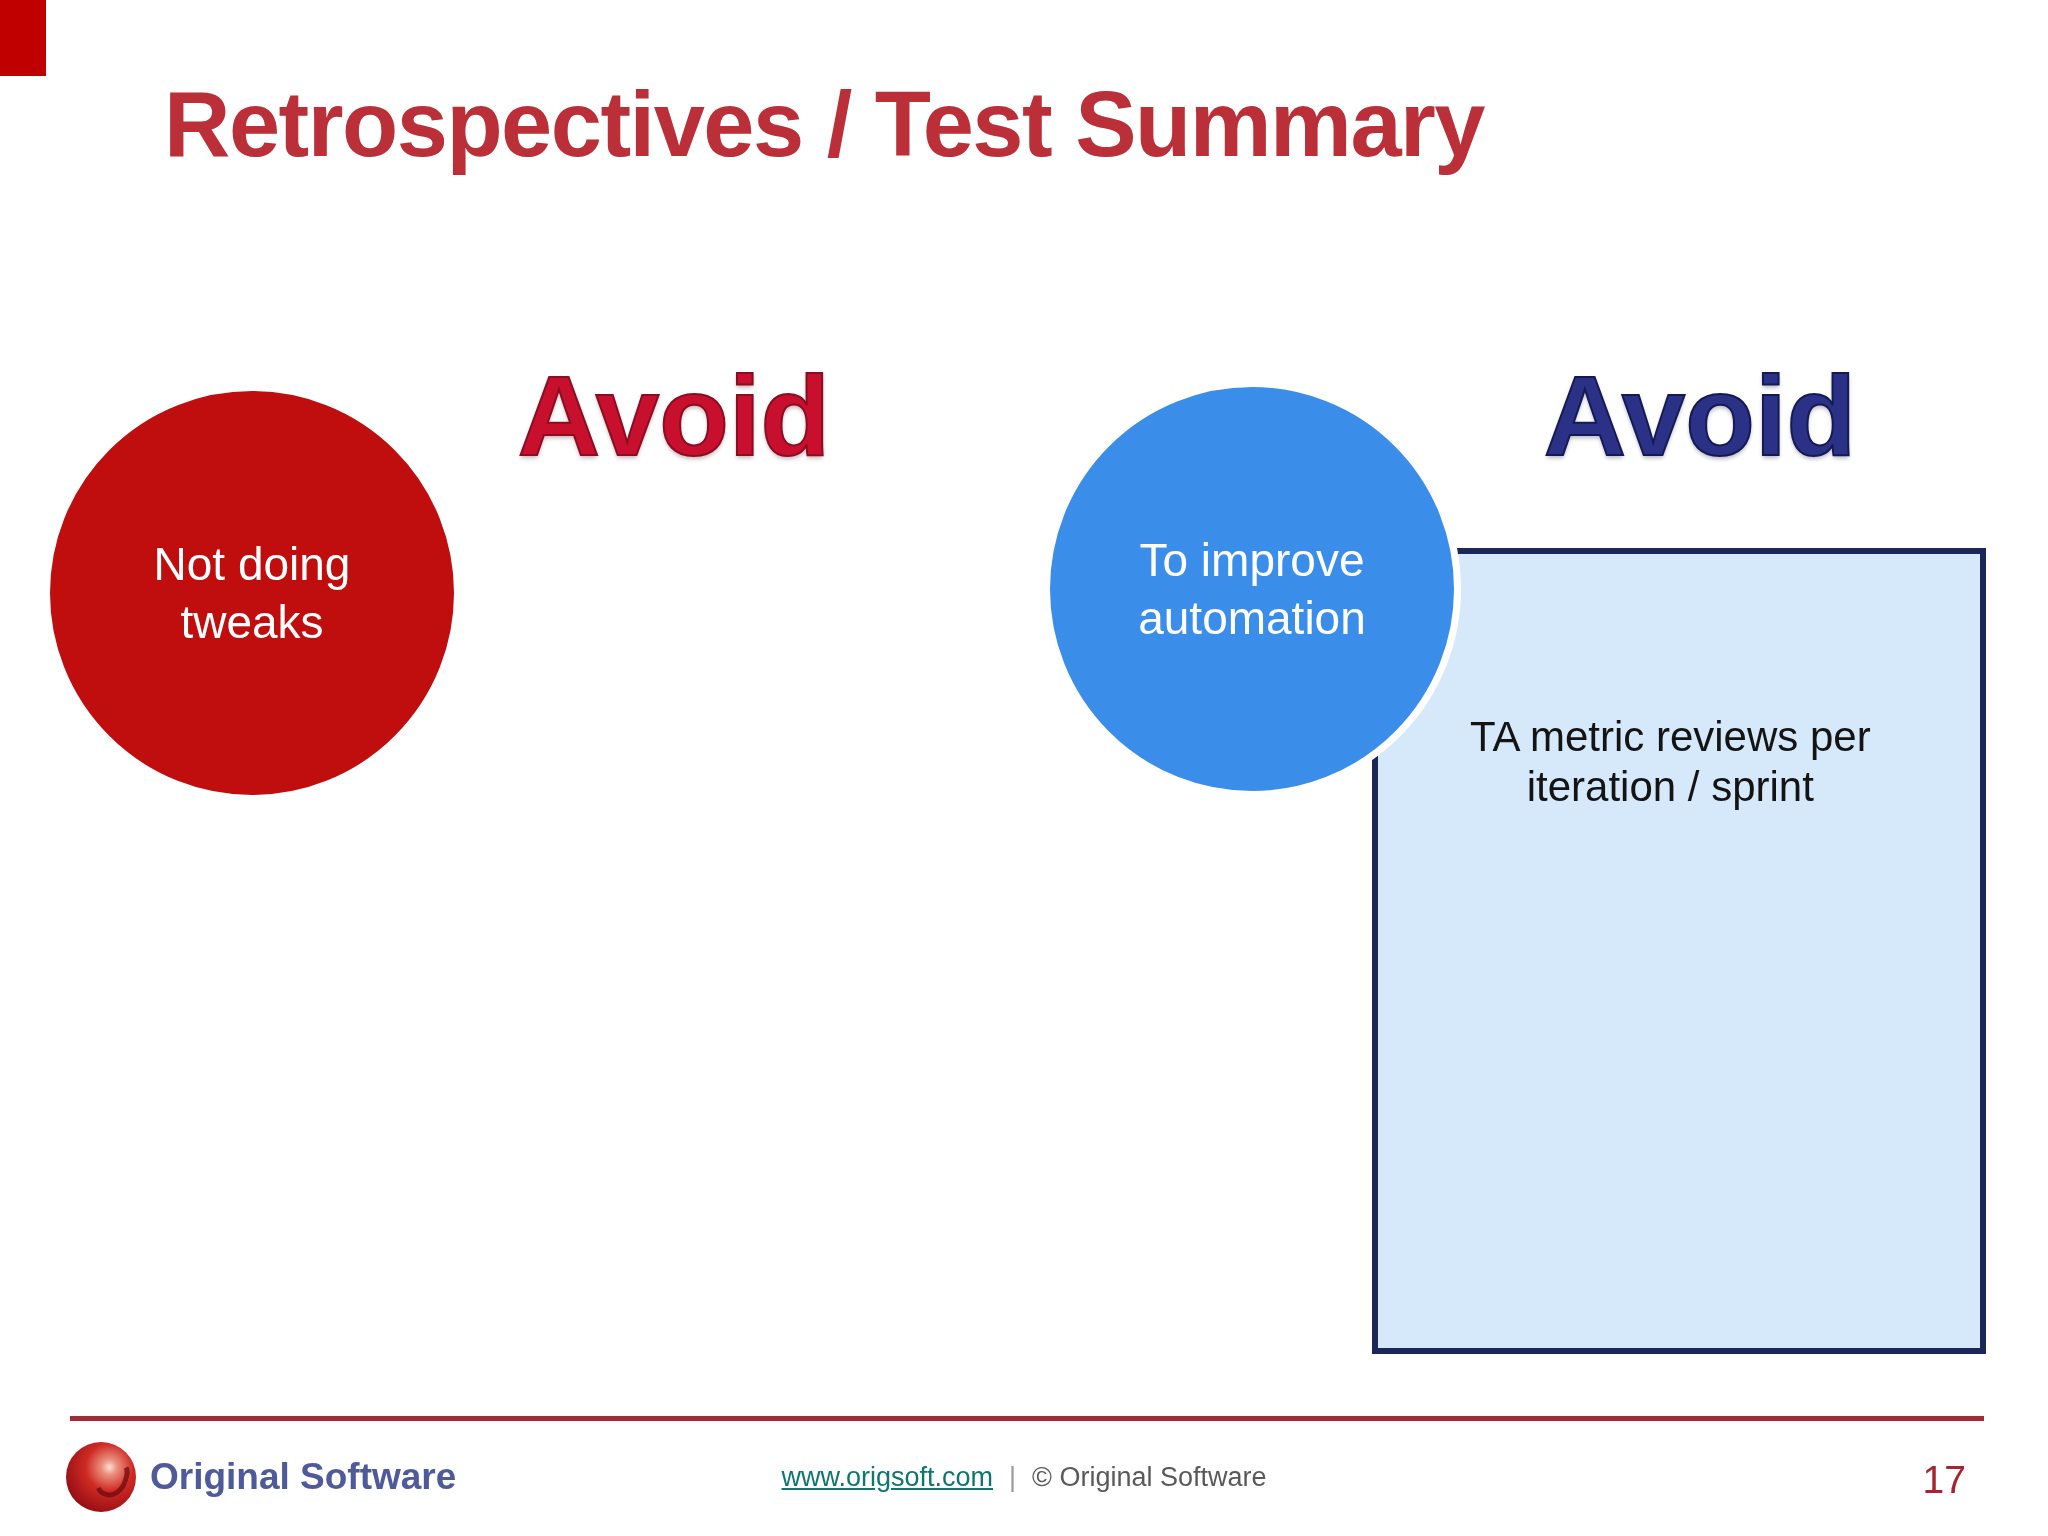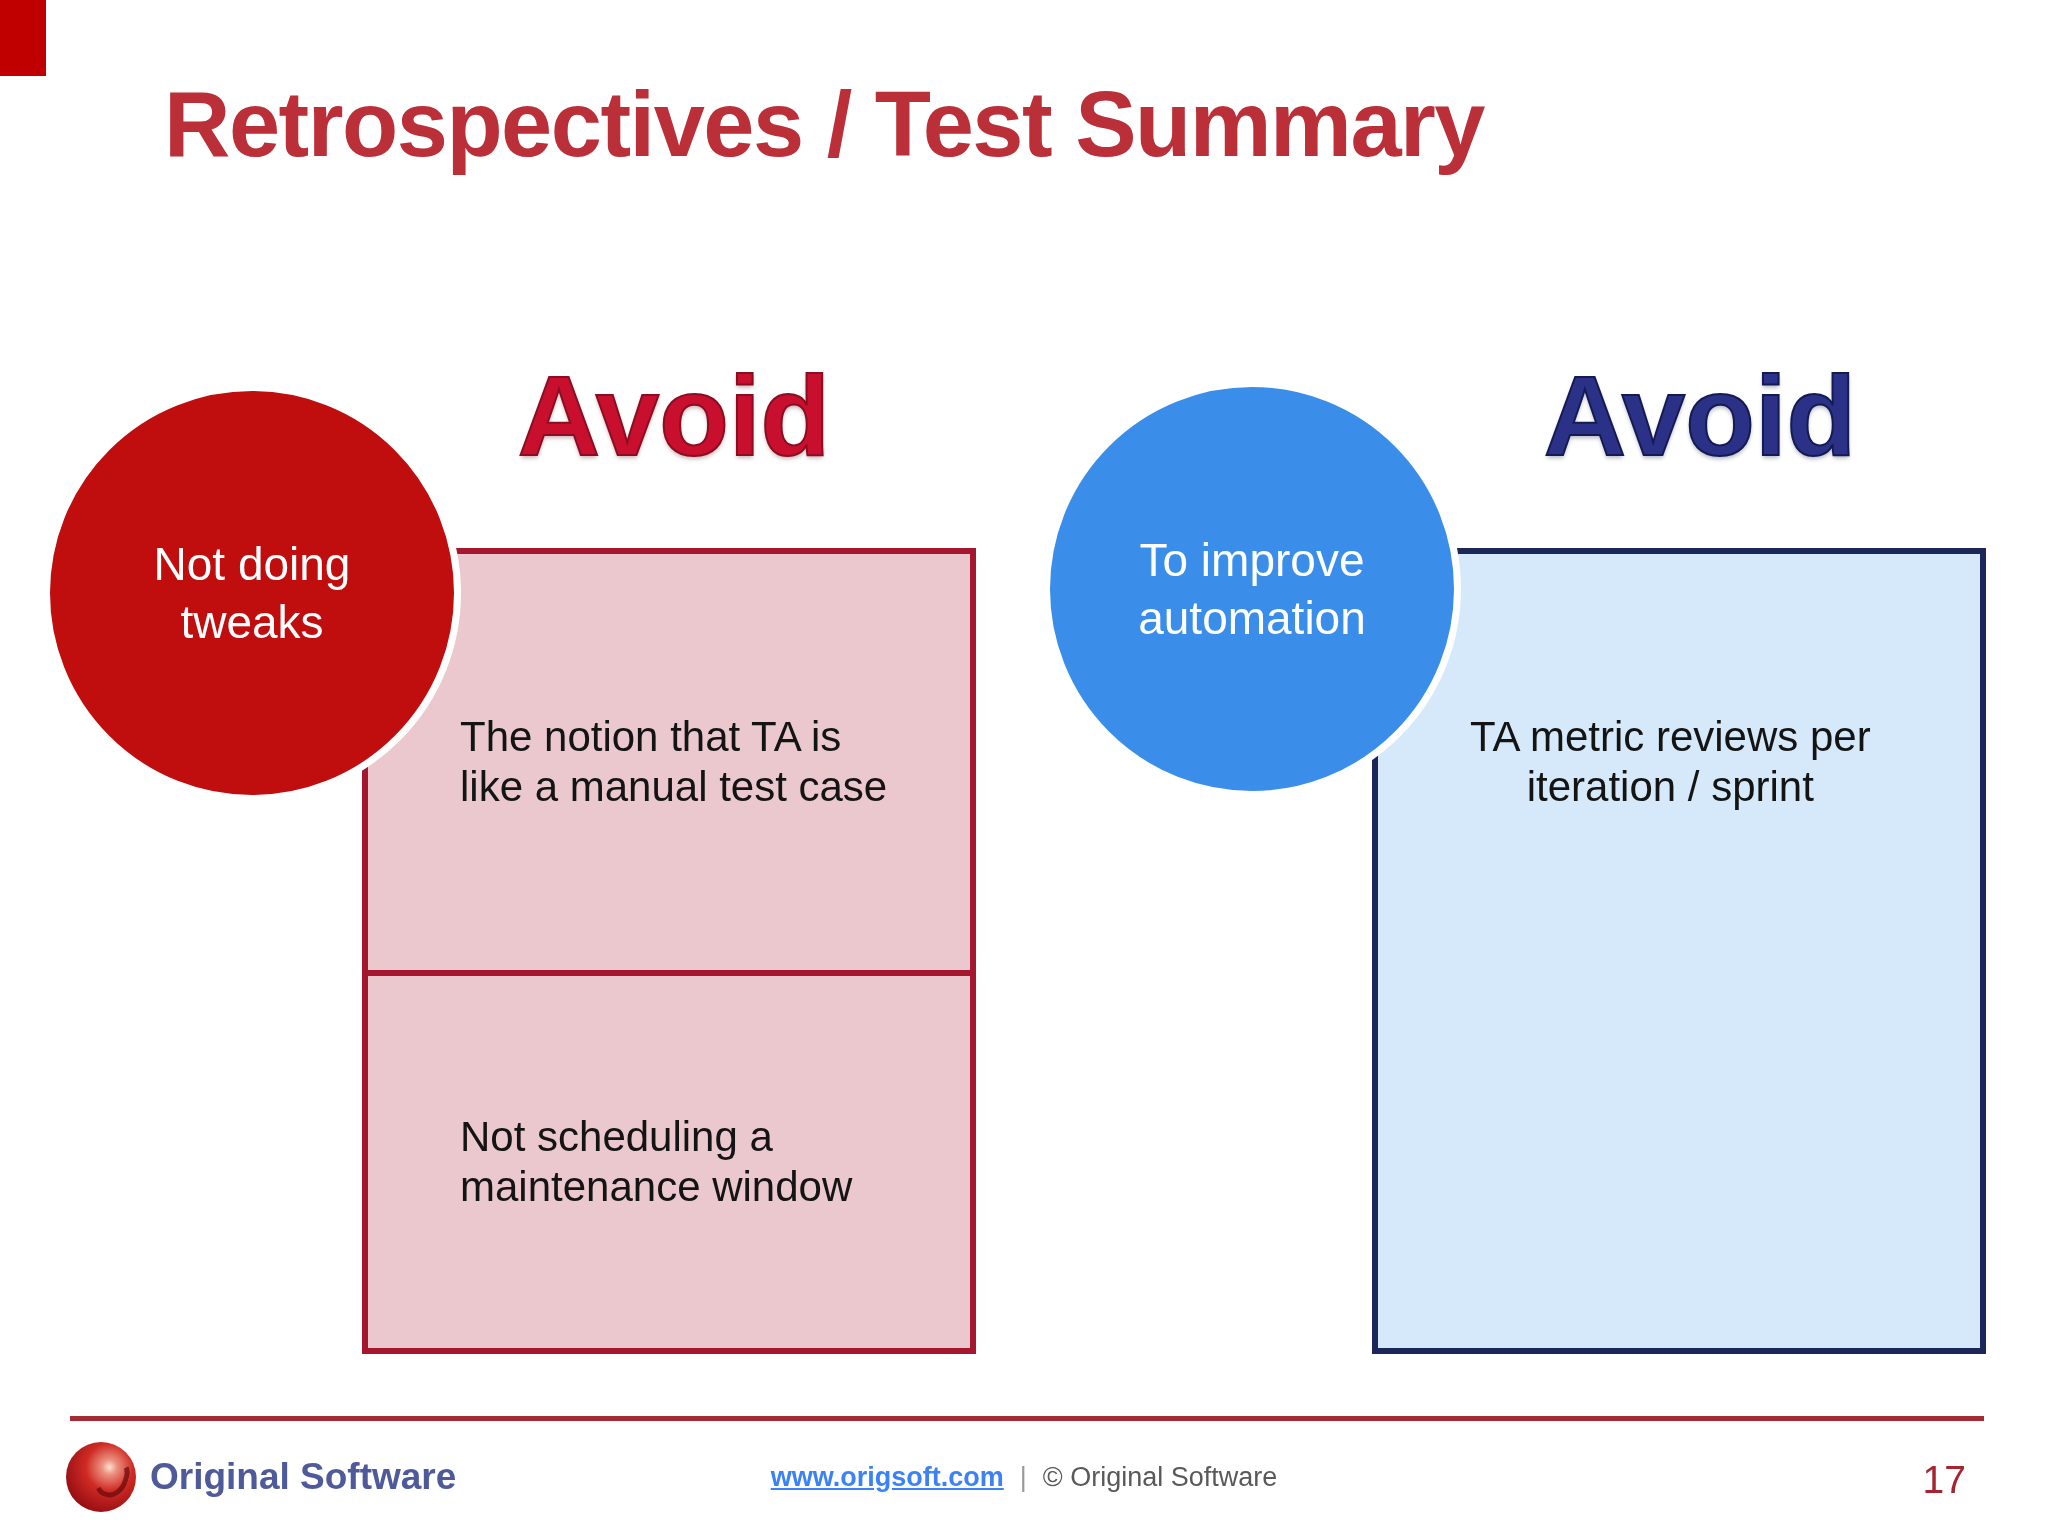--- a/index.html
+++ b/index.html
@@ -89,43 +89,37 @@
     border-radius:60% 40% 55% 45%;transform:rotate(18deg);
   }
   .logo-text{
     position:absolute;left:84px;top:14px;
     font-size:37px;font-weight:bold;color:#4e5a99;letter-spacing:0px;white-space:nowrap;
   }
   .footer-center{
     position:absolute;left:0;top:1462px;width:2048px;
     text-align:center;font-size:27px;color:#595959;white-space:nowrap;
   }
-  .footer-link{color:#3b82f6;font-weight:bold;text-decoration:underline;}
+  .footer-link{color:#0f766e;font-weight:normal;text-decoration:underline;}
   .footer-sep{color:#9a9a9a;padding:0 16px;}
   .page-number{
     position:absolute;left:1896px;top:1458px;width:70px;text-align:right;
     font-size:39px;font-weight:normal;color:#a5242f;
   }
 </style>
 </head>
 <body>
 
 <div class="slide">
 
   <div class="corner-bar"></div>
 
   <h1 class="title">Retrospectives / Test Summary</h1>
 
   <div class="heading avoid-h">Avoid</div>
-  <div class="box avoid-box">
-    <div class="cell">The notion that TA is
-like a manual test case</div>
-    <div class="cell">Not scheduling a
-maintenance window</div>
-  </div>
   <div class="bubble red-bubble">Not doing
 tweaks</div>
 
   <div class="heading plan-h">Avoid</div>
   <div class="box plan-box">
     <div class="cell">TA metric reviews per
 iteration / sprint</div>
   </div>
   <div class="bubble blue-bubble">To improve
 automation</div>

